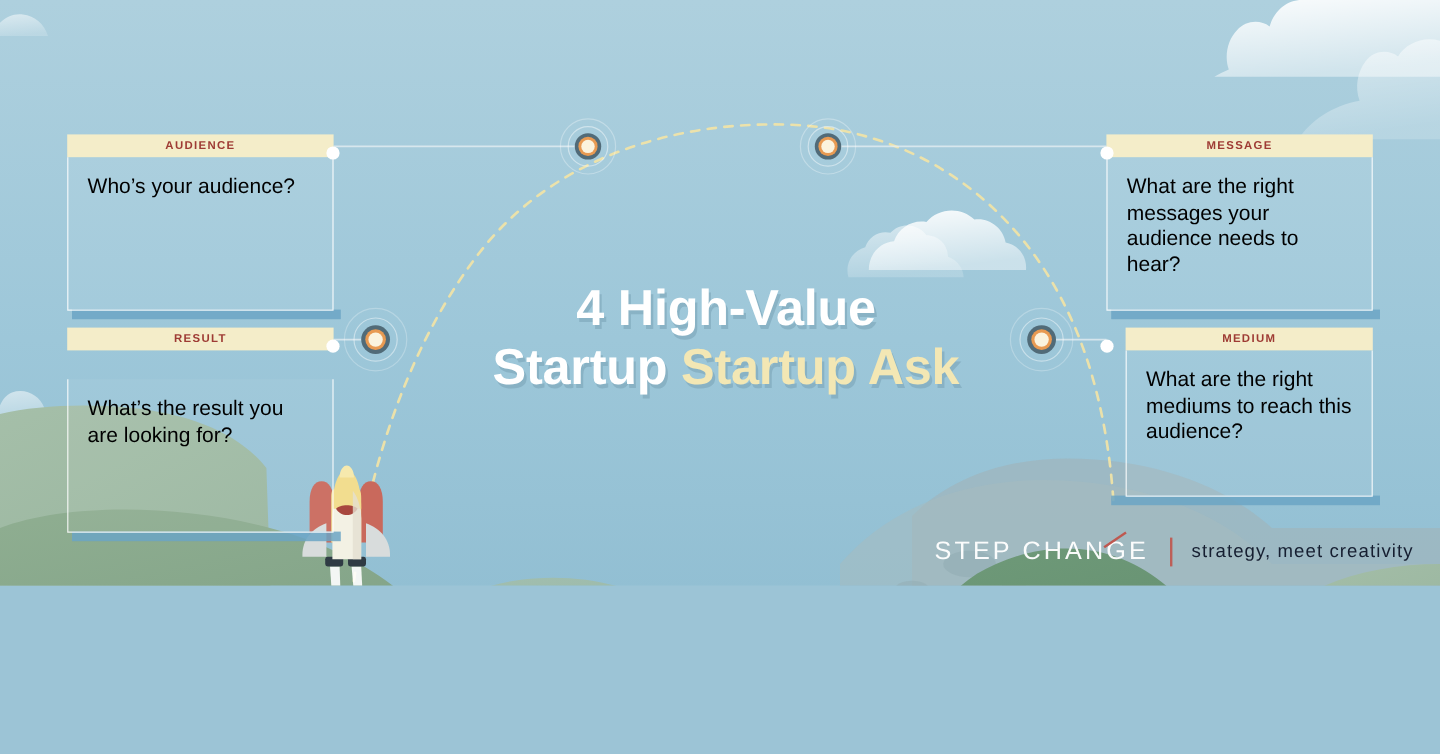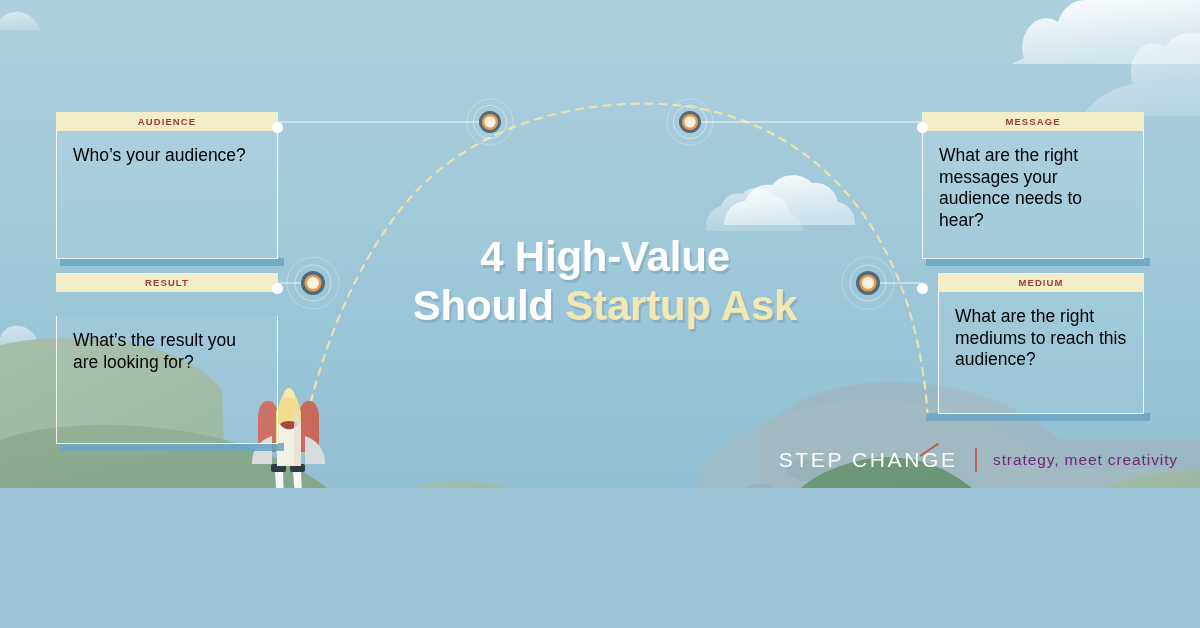--- a/index.html
+++ b/index.html
@@ -86,21 +86,21 @@
     color:#ffffff;
     font-size:21px;
     letter-spacing:2.6px;
     font-weight:400;
     opacity:.96;
   }
   .footer .bar{
     width:1.5px;height:24px;background:#c0554c;margin:0 16px 0 18px;opacity:.9;
   }
   .footer .tag{
-    color:#701a75;
+    color:#0f172a;
     font-size:15.5px;
     letter-spacing:.9px;
     opacity:.95;
   }
   .footer .slash{
     position:absolute;left:141px;top:7px;width:22px;height:1.6px;
     background:#c0554c;transform:rotate(-34deg);transform-origin:left center;
   }
 </style>
 </head>
@@ -307,21 +307,21 @@
     <div class="shadowbar"></div>
     <div class="hdr">MEDIUM</div>
     <div class="body">
       <div class="qtext">What are the right mediums to reach this audience?</div>
     </div>
     <div class="knob"></div>
   </div>
 
   <div class="headline">
     <div>4 High-Value</div>
-    <div><span>Should </span><span class="accent">Startup Ask</span></div>
+    <div><span>Startup </span><span class="accent">Startup Ask</span></div>
   </div>
 
   <div class="footer">
     <div class="logo">
       <span>STEP CHANGE</span>
       <span class="slash"></span>
     </div>
     <div class="bar"></div>
     <div class="tag">strategy, meet creativity</div>
   </div>

